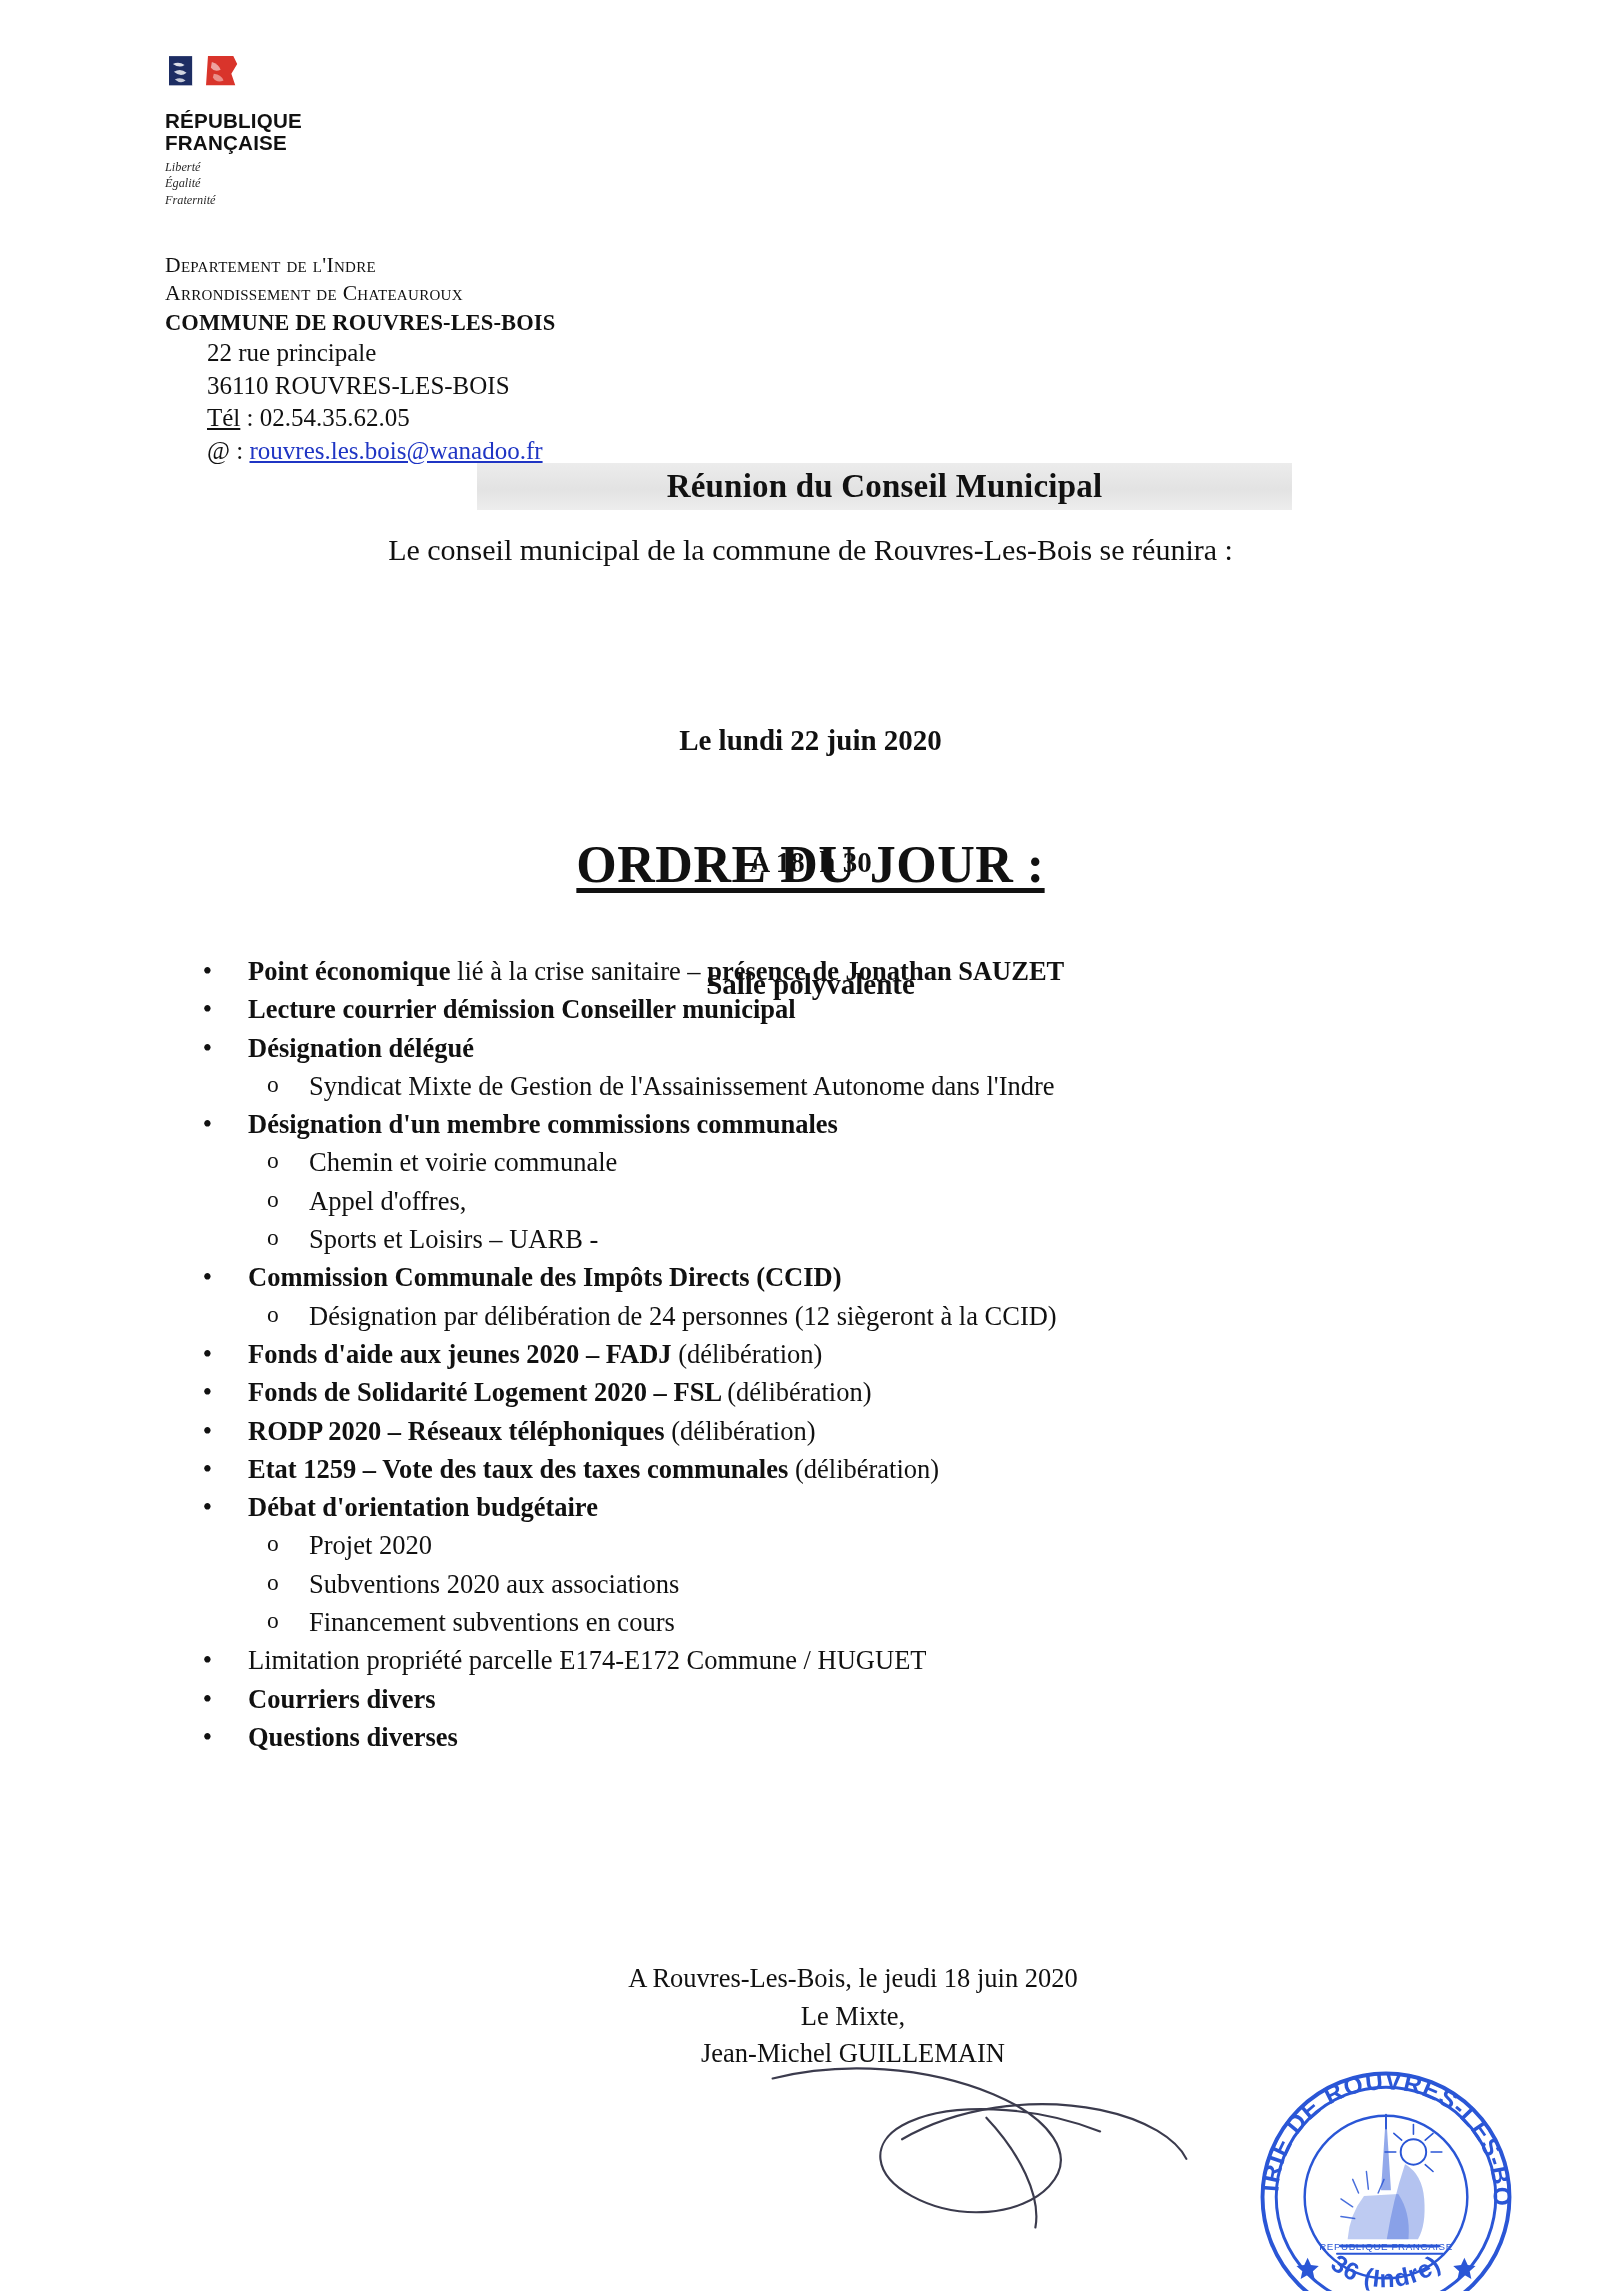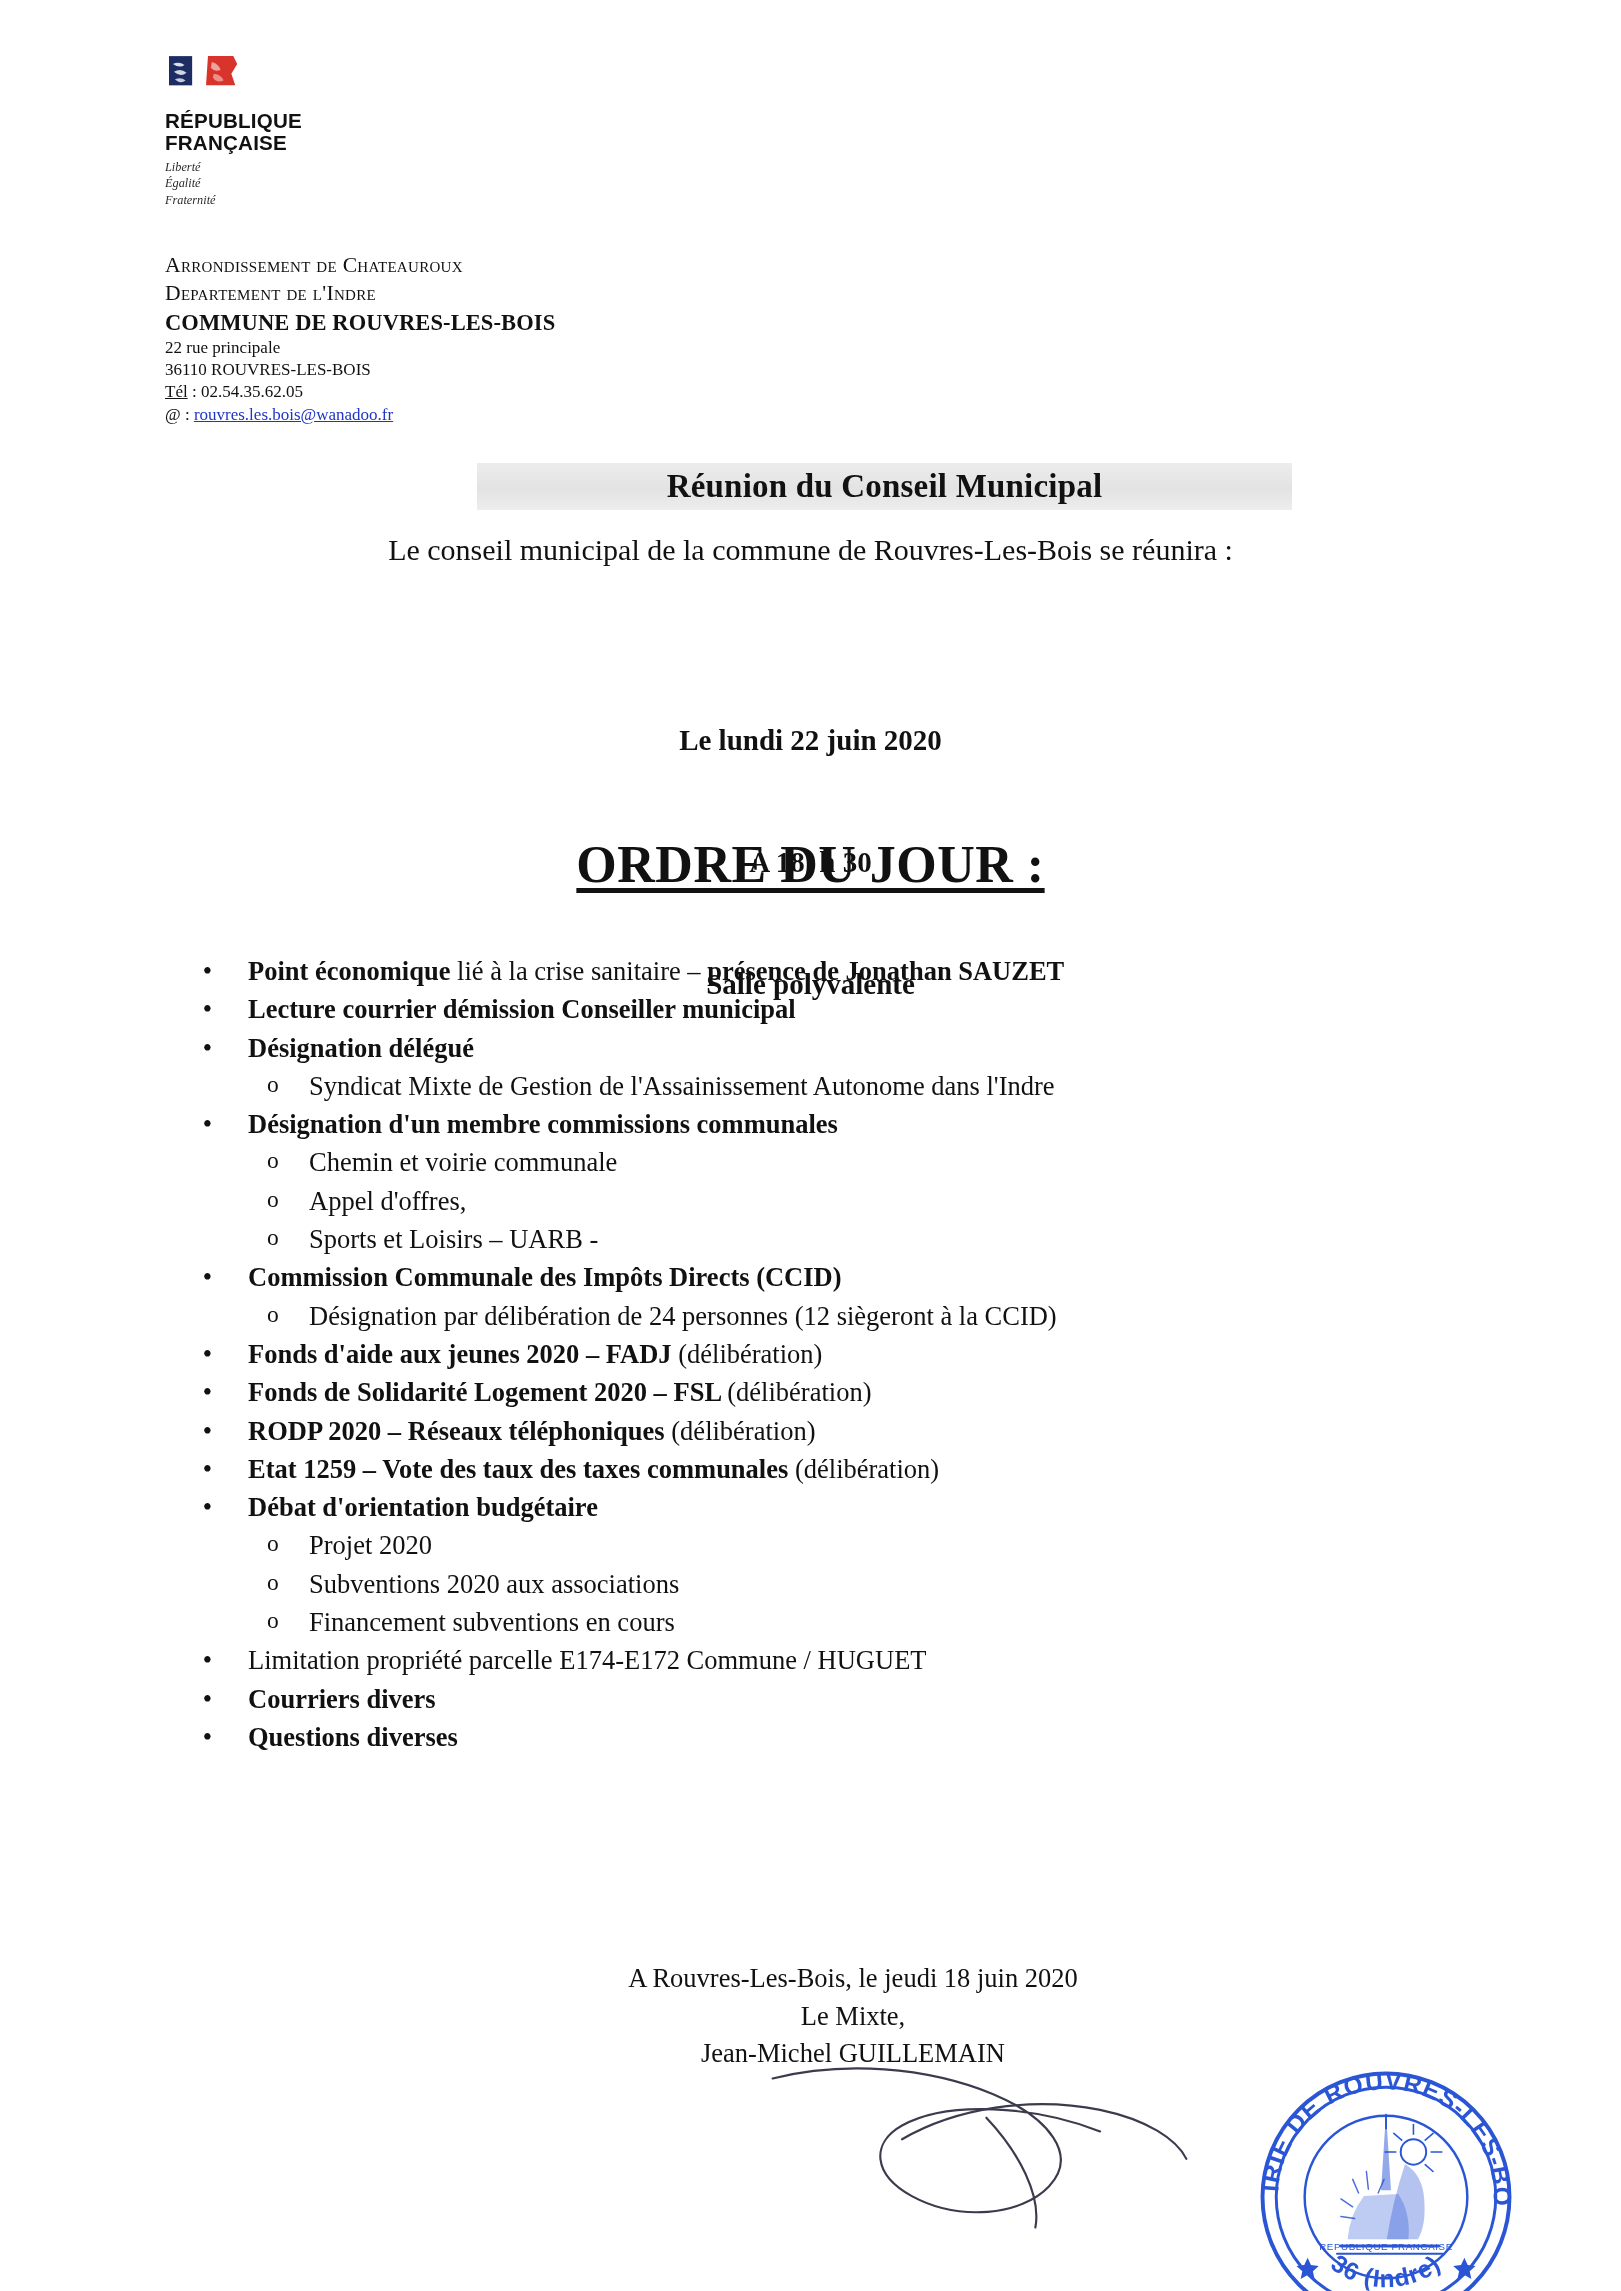--- a/index.html
+++ b/index.html
@@ -59,22 +59,23 @@
     letter-spacing: 0.3px;
     font-size: 21.6px;
   }
   .commune-name {
     font-weight: 700;
     font-size: 22.5px;
     letter-spacing: 0.1px;
     margin-top: 1px;
   }
   .addr-line {
-    font-size: 17px;
+    font-size: 25px;
     line-height: 1.30;
+    margin-left: 42px;
   }
   .label-underline {
     text-decoration: underline;
   }
   .email-link {
     color: #1f35c4;
     text-decoration: underline;
   }
   .at-glyph {
     display: inline-block;
@@ -228,22 +229,22 @@
       <div>FRANÇAISE</div>
     </div>
 
     <div class="rf-motto">
       <div>Liberté</div>
       <div>Égalité</div>
       <div>Fraternité</div>
     </div>
 
     <div class="admin-block">
+      <div class="smallcaps">Departement de l'Indre</div>
       <div class="smallcaps">Arrondissement de Chateauroux</div>
-      <div class="smallcaps">Departement de l'Indre</div>
       <div class="commune-name">COMMUNE DE ROUVRES-LES-BOIS</div>
       <div class="addr-line">22 rue principale</div>
       <div class="addr-line">36110 ROUVRES-LES-BOIS</div>
       <div class="addr-line"><span class="label-underline">Tél</span><span> : </span><span>02.54.35.62.05</span></div>
       <div class="addr-line"><span class="at-glyph">@</span><span> : </span><a class="email-link" href="#">rouvres.les.bois@wanadoo.fr</a></div>
     </div>
   </div>
 
   <div class="title-banner">
     <span class="txt">Réunion du Conseil Municipal</span>

